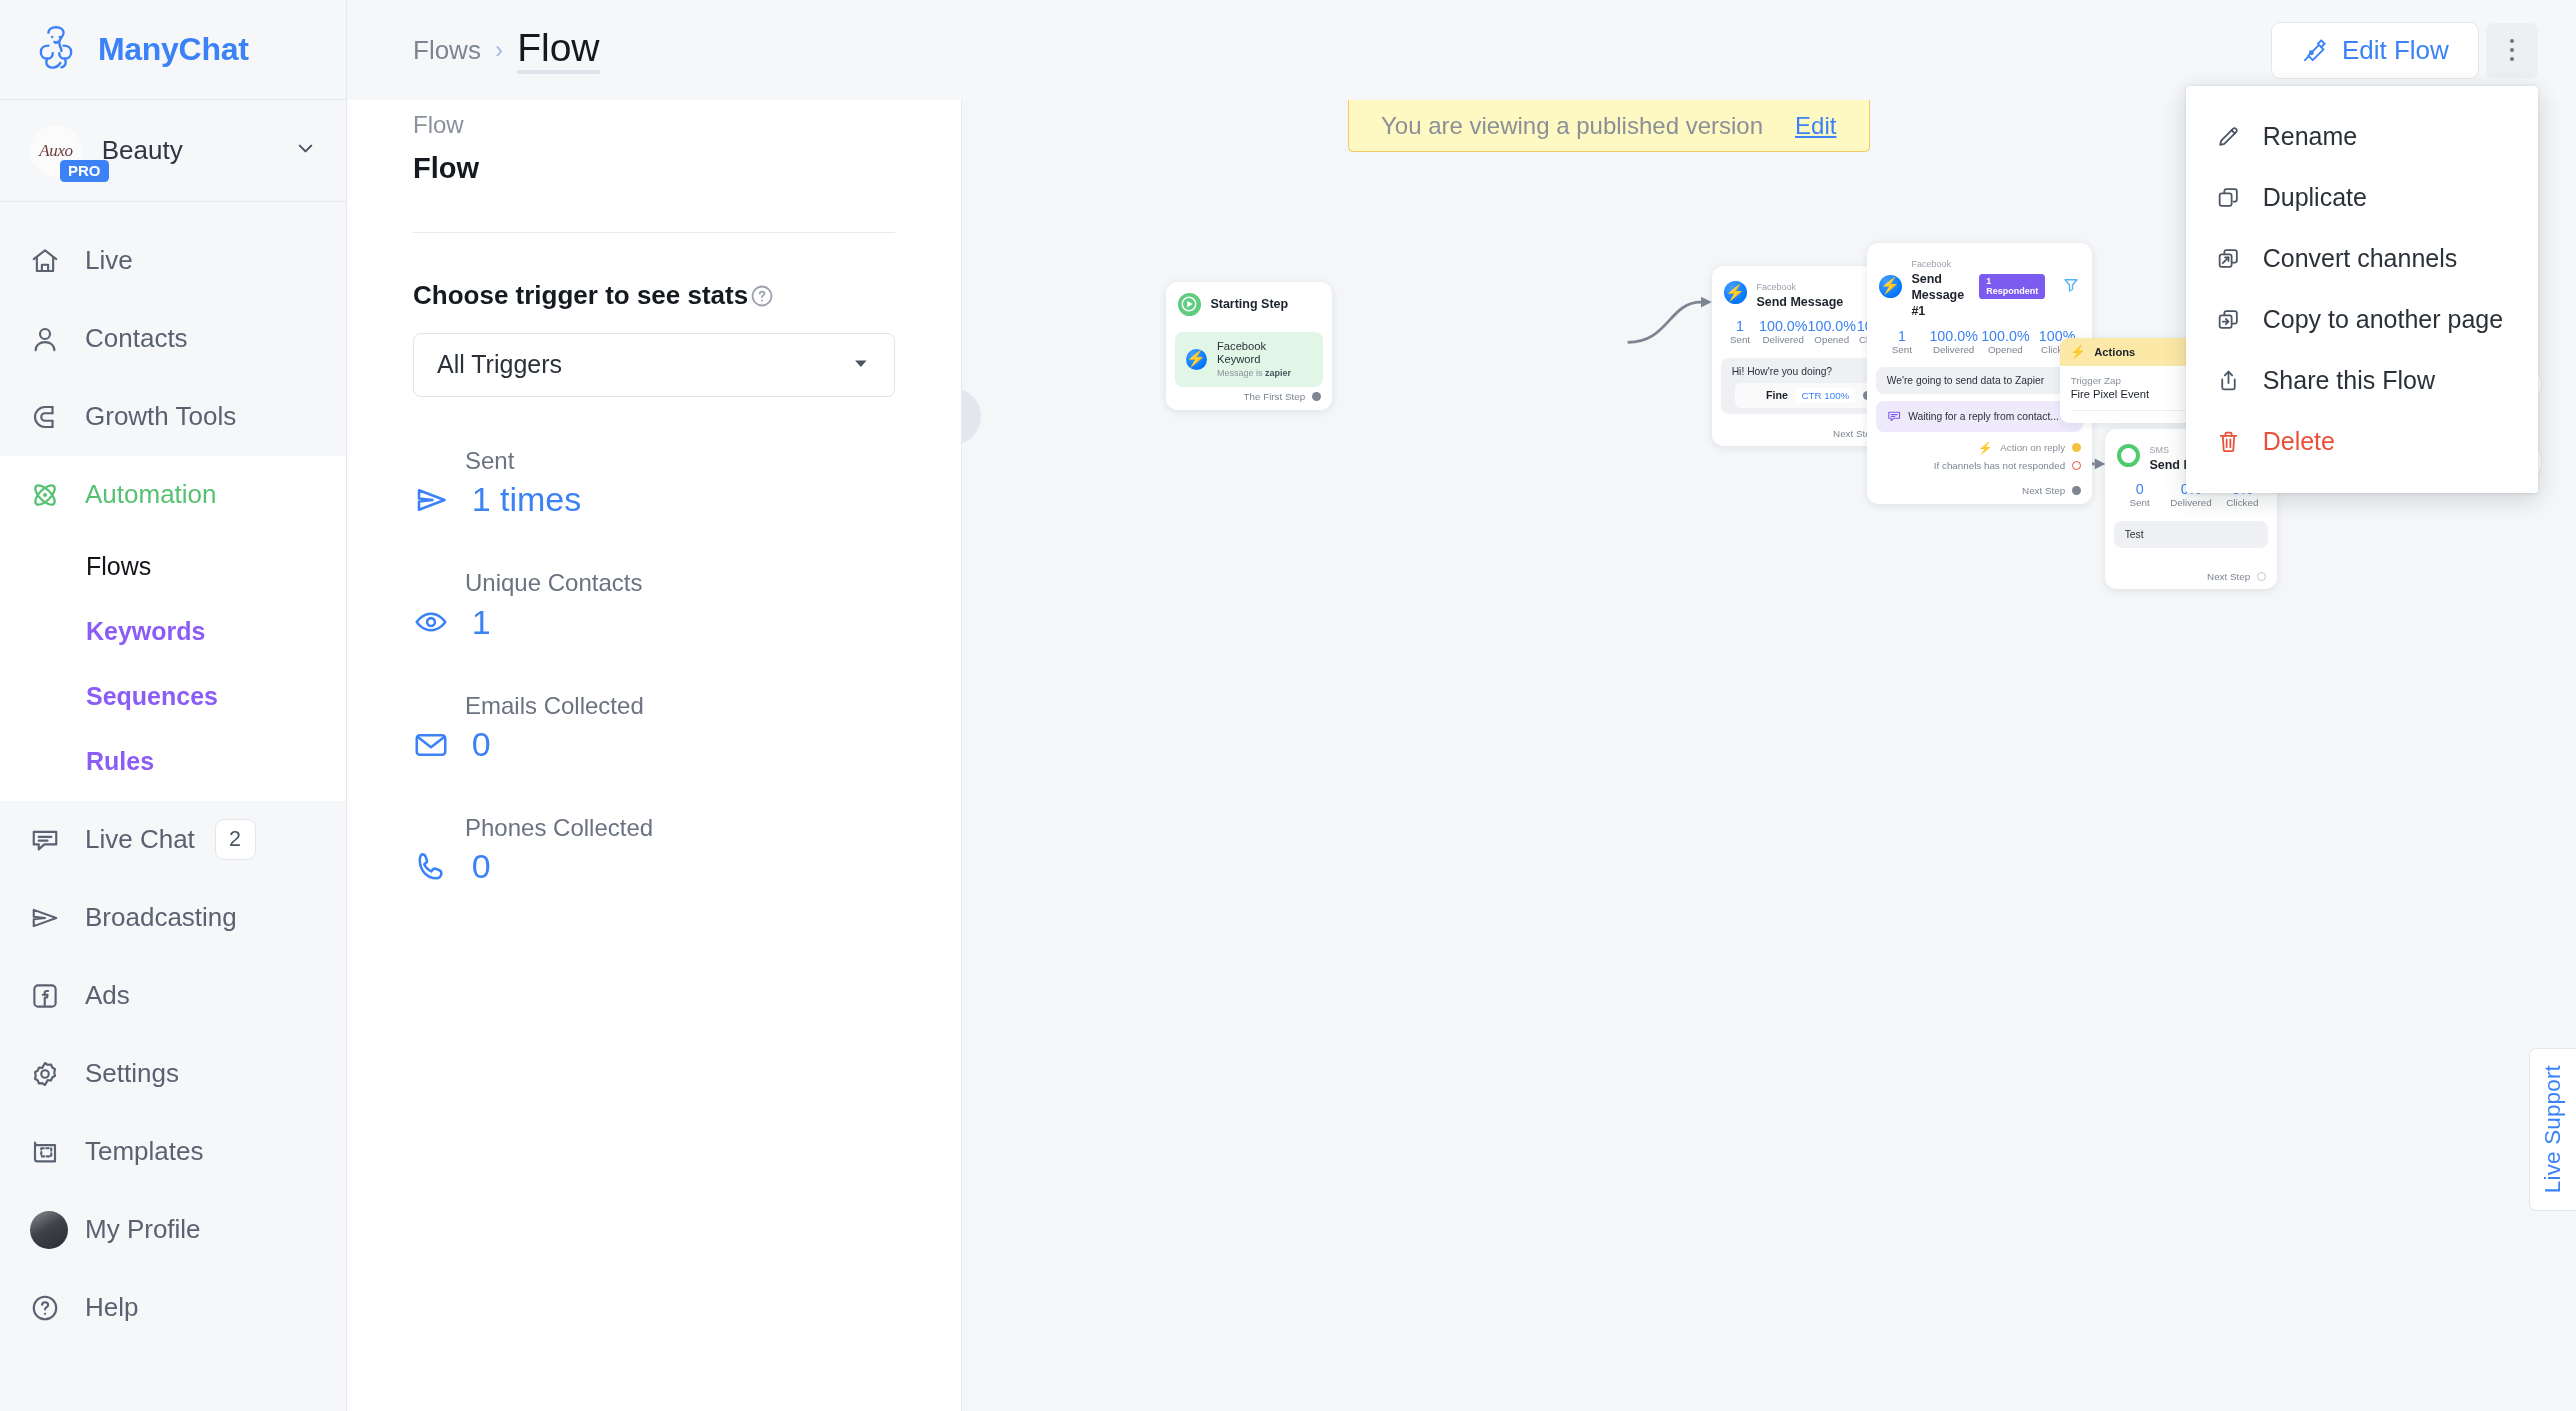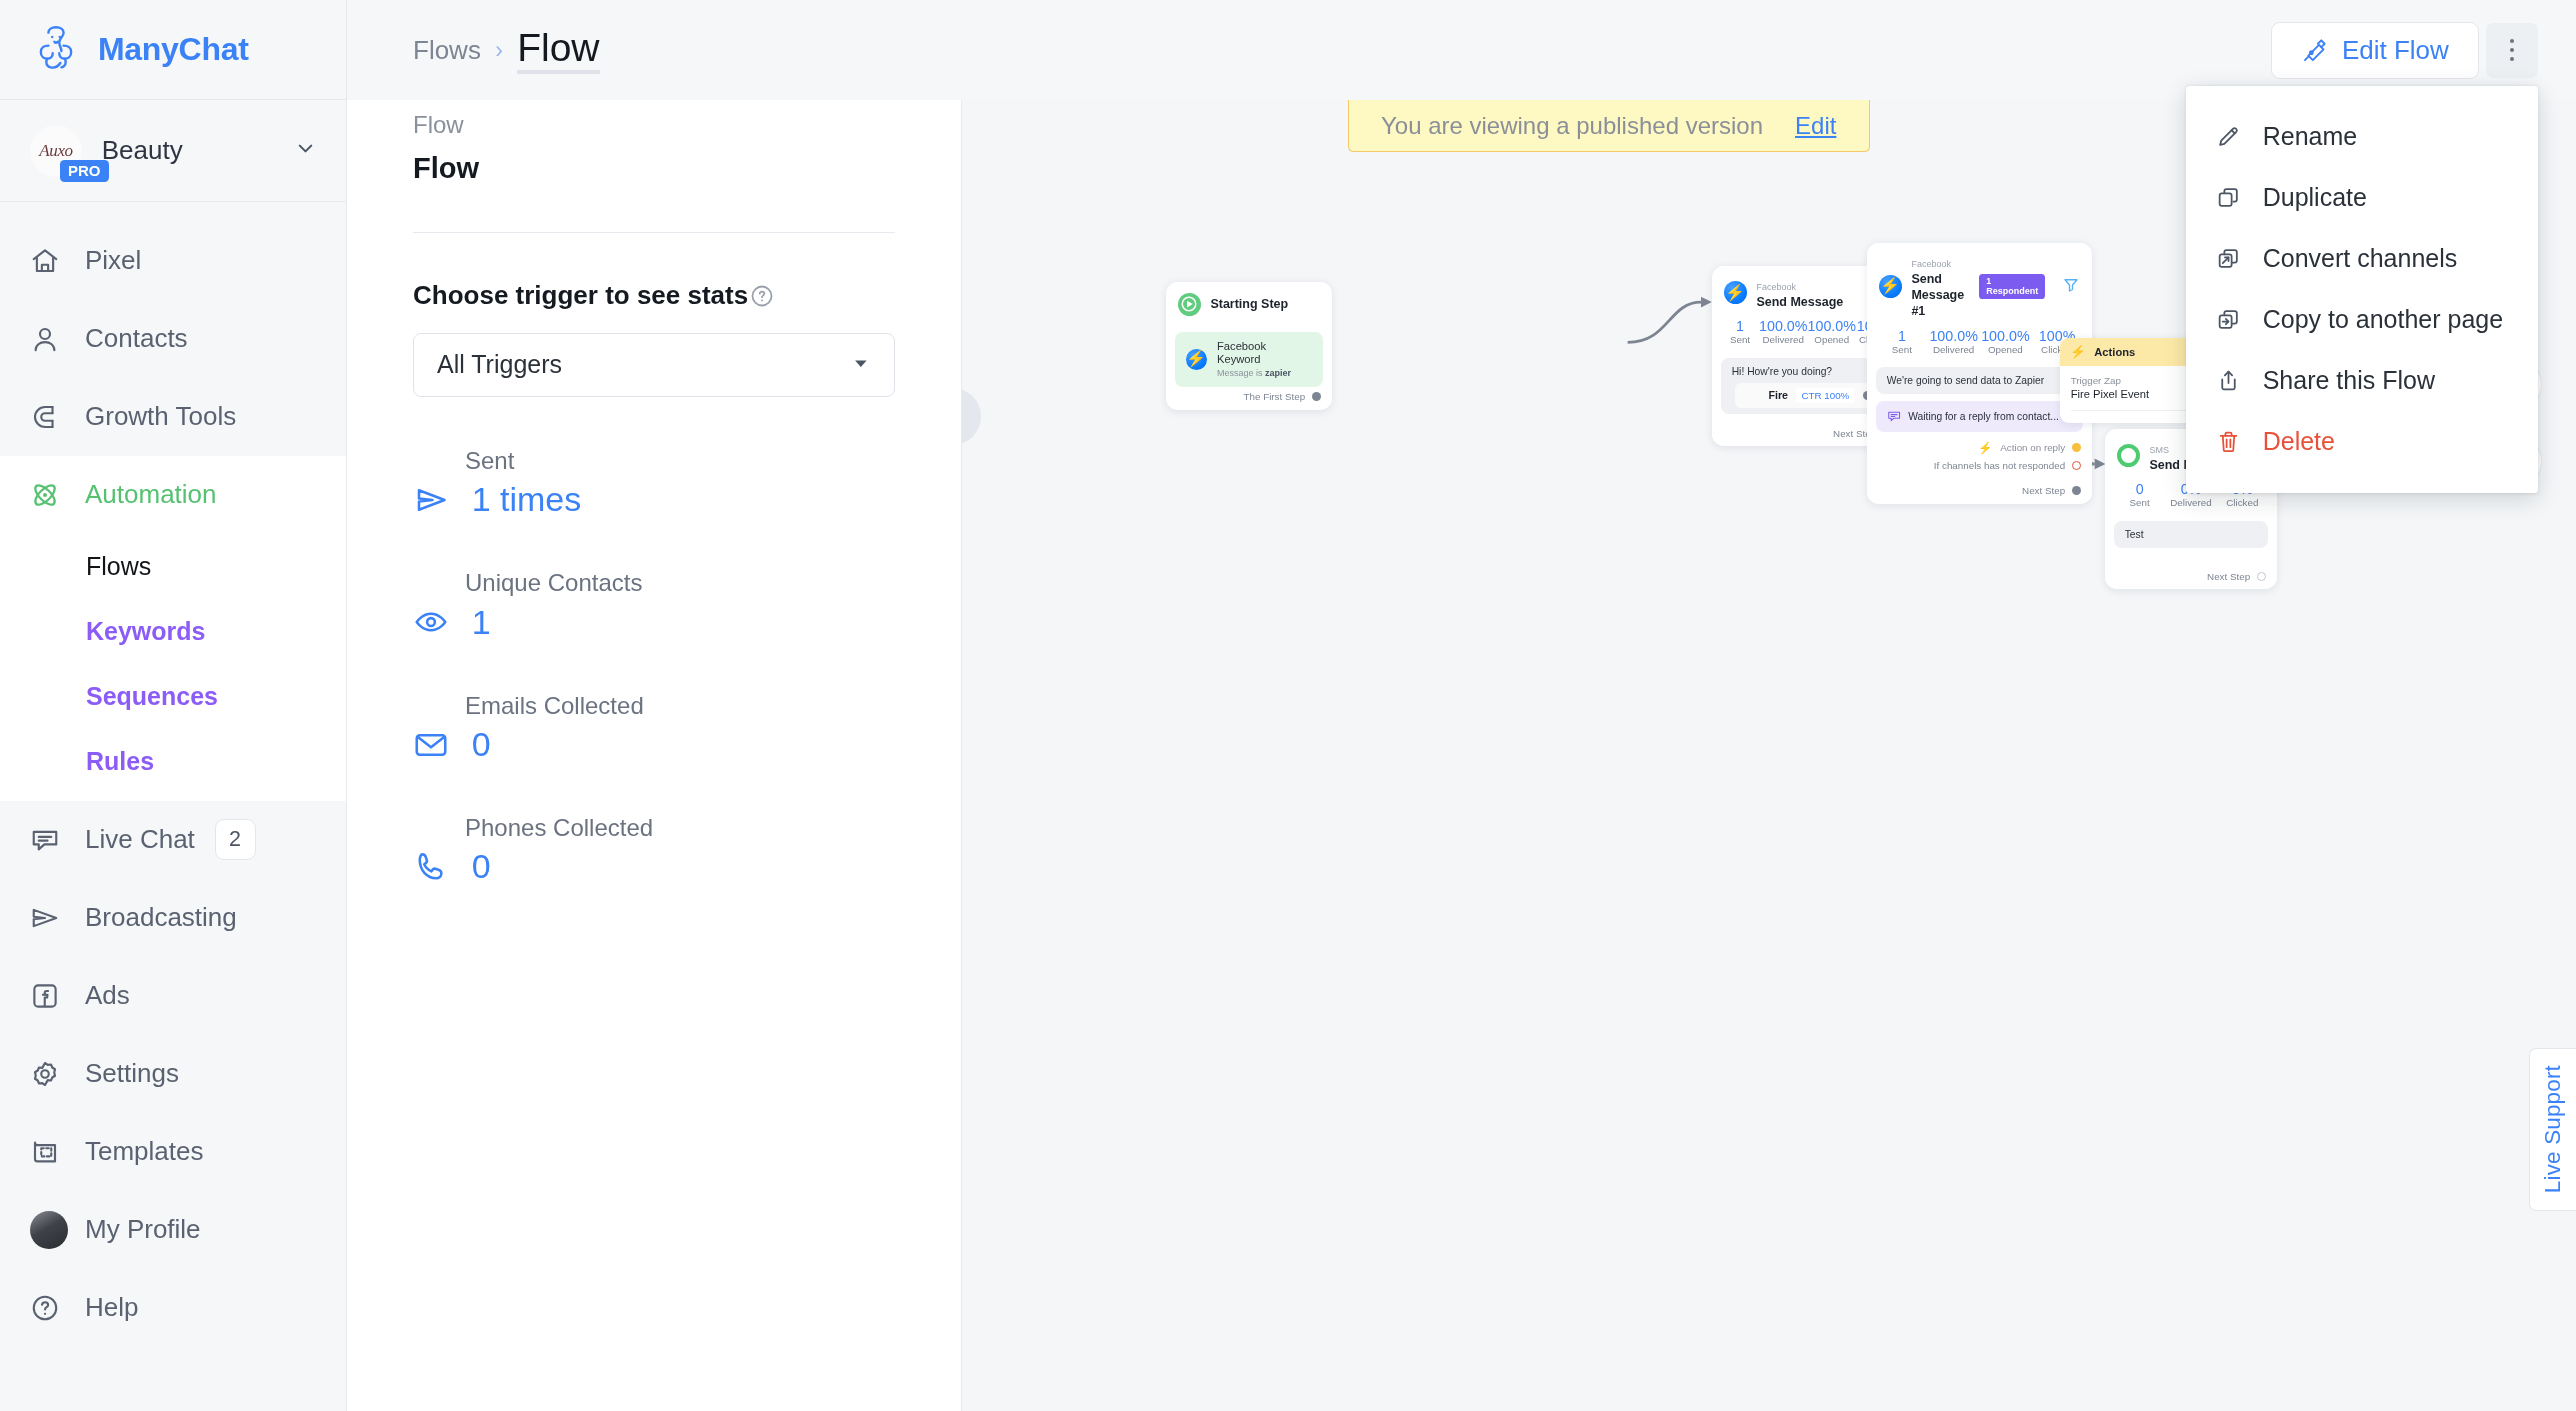--- a/index.html
+++ b/index.html
@@ -283,21 +283,21 @@
     <nav class="nav">
 
       <div class="nav-item">
         <span class="nav-ico">
           <svg viewBox="0 0 24 24" width="30" height="30" fill="none" stroke="currentColor" stroke-width="1.7" stroke-linecap="round" stroke-linejoin="round">
               <path d="M3 10.5 12 3.5l9 7"></path>
               <path d="M5.5 9.5V20h13V9.5"></path>
               <path d="M9.5 20v-5h5v5"></path>
             </svg>
         </span>
-        <span class="nav-label">Pixel</span>
+        <span class="nav-label">Live</span>
       </div>
 
       <div class="nav-item">
         <span class="nav-ico">
           <svg viewBox="0 0 24 24" width="30" height="30" fill="none" stroke="currentColor" stroke-width="1.7" stroke-linecap="round" stroke-linejoin="round">
               <circle cx="12" cy="8" r="4"></circle>
               <path d="M4.5 21c0-4.2 3.4-6.5 7.5-6.5s7.5 2.3 7.5 6.5"></path>
             </svg>
         </span>
         <span class="nav-label">Contacts</span>
@@ -569,21 +569,21 @@
             <div class="l">Opened</div>
           </div>
         <div class="metric">
             <div class="v">100%</div>
             <div class="l">Clicked</div>
           </div>
       </div>
       <div class="bubble" style="padding-bottom:3.6px;">
         <div>Hi! How're you doing?</div>
         <div class="btn-row">
-          <span class="bl">Fire</span>
+          <span class="bl">Fine</span>
           <span class="ctr">CTR 100%</span>
           <span class="dot-f"></span>
         </div>
       </div>
       <div class="port-row" style="padding-top:14.3px;">
         <span>Next Step</span>
         <span class="dot-o"></span>
       </div>
     </div>
 

